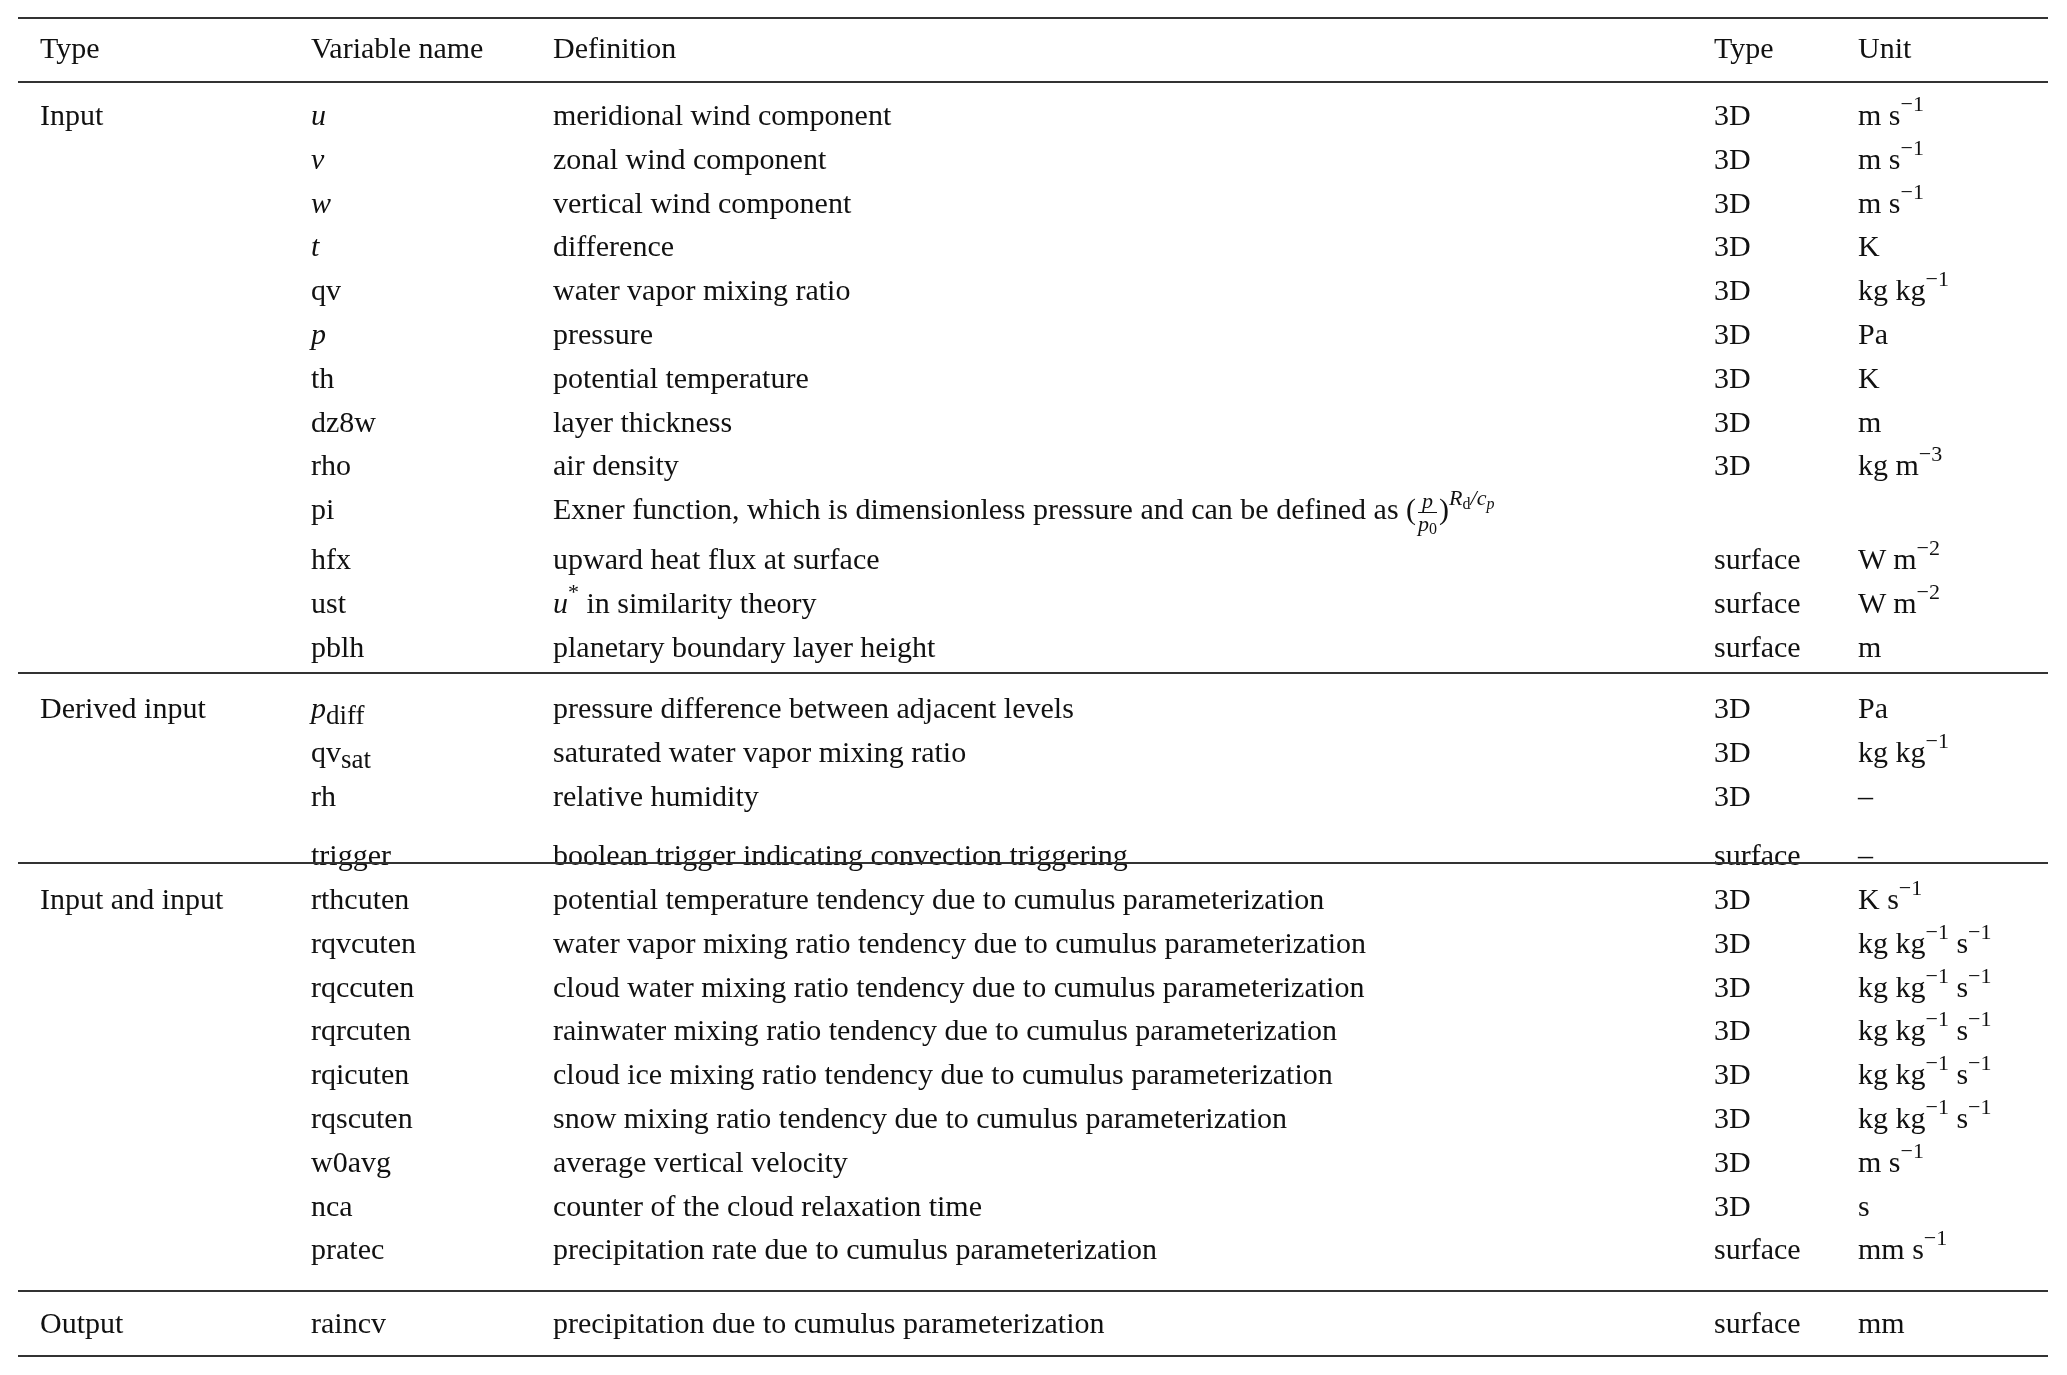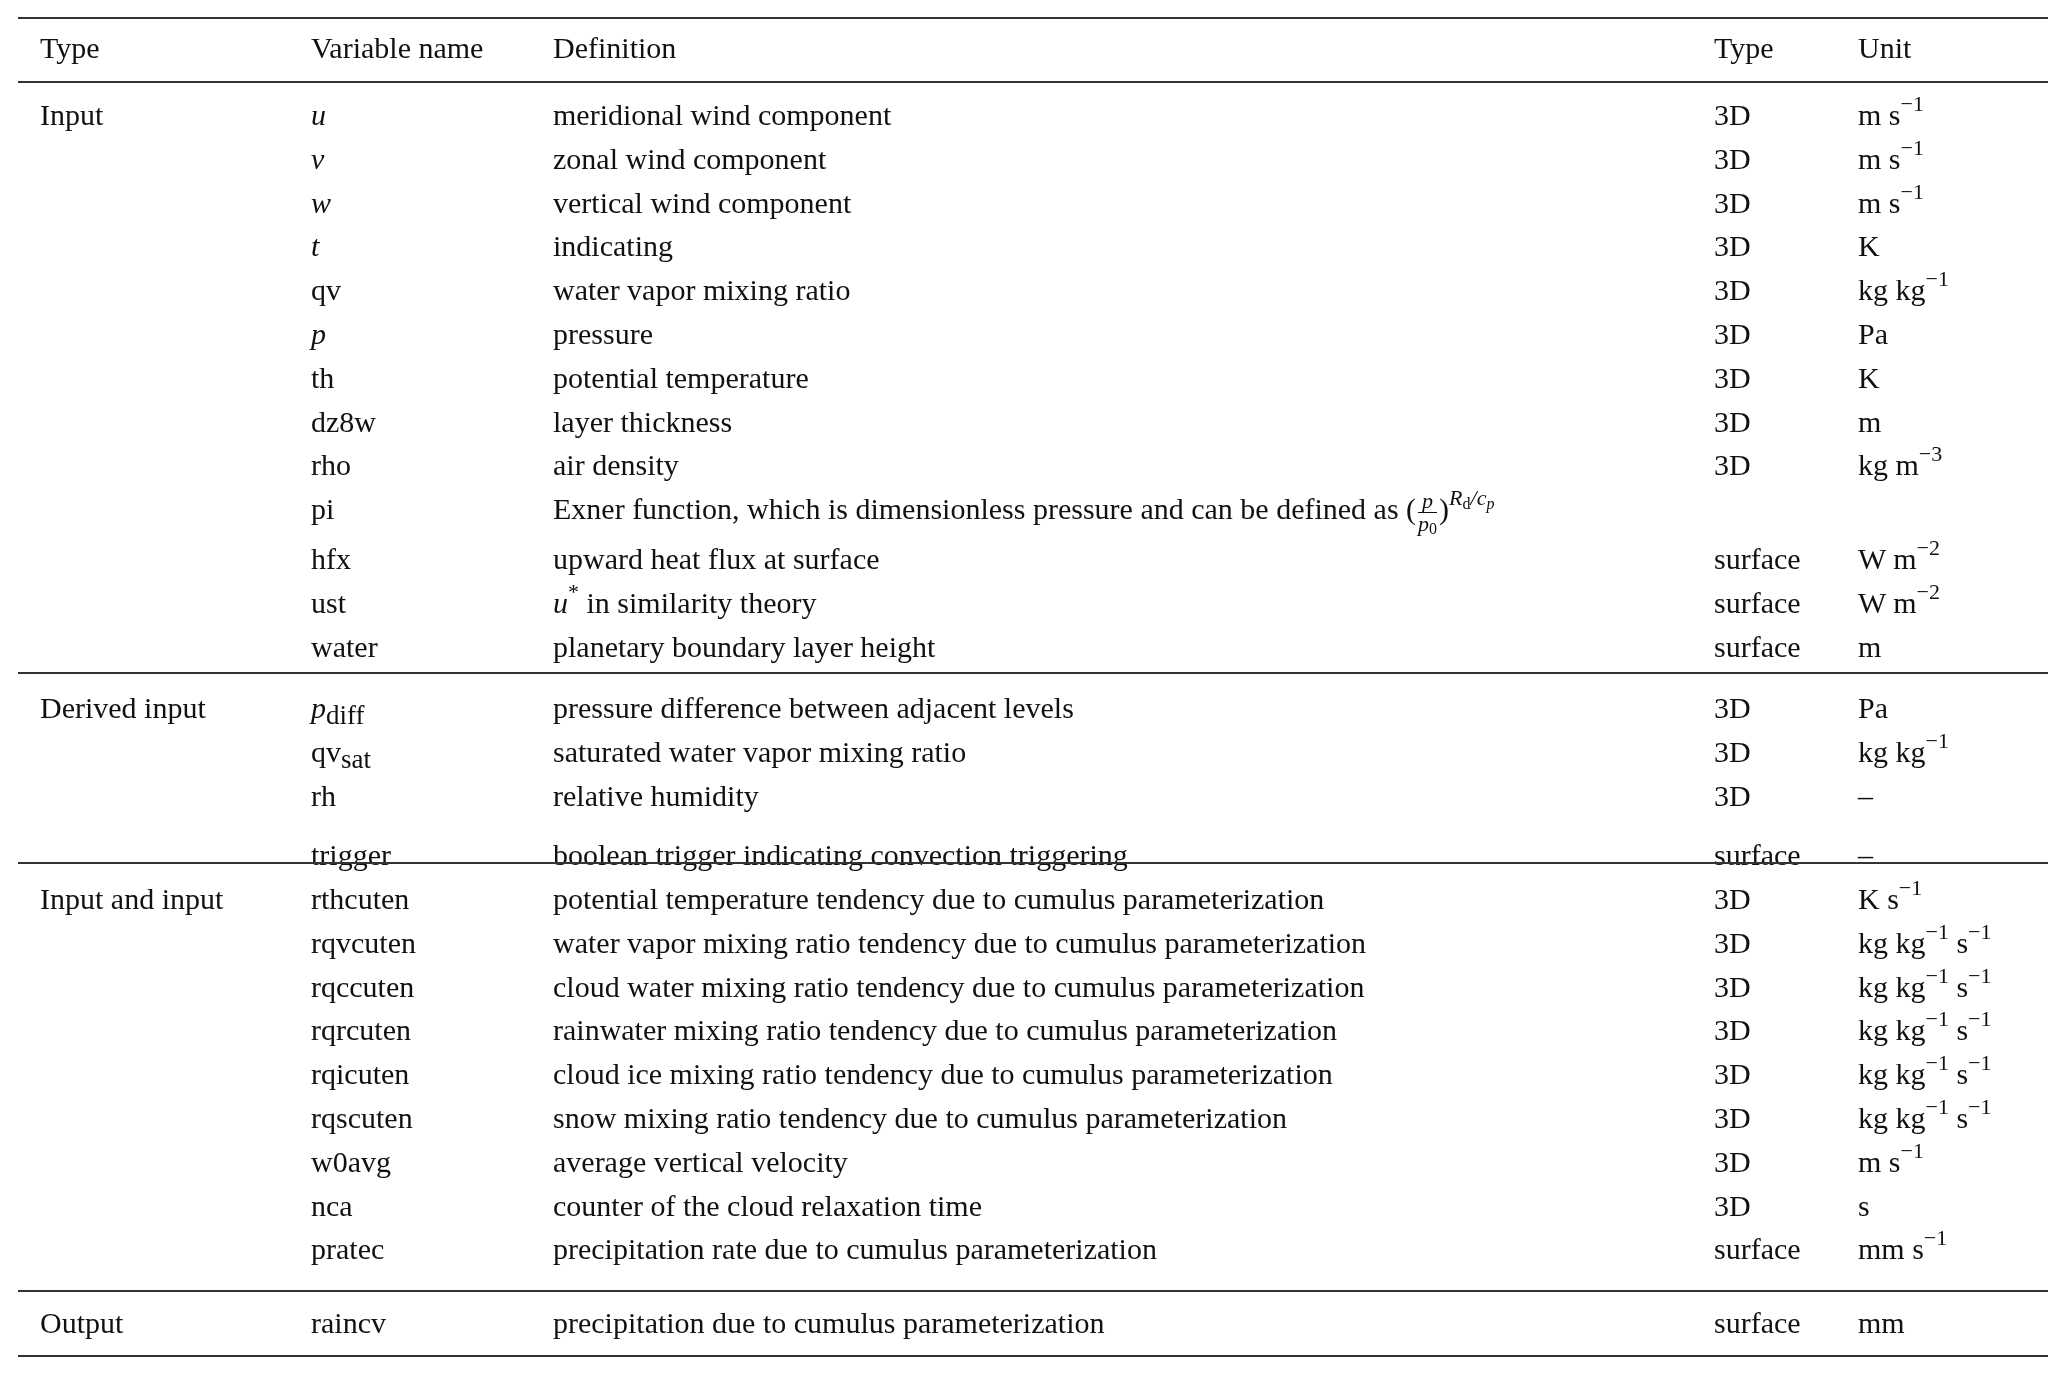--- a/index.html
+++ b/index.html
@@ -48,21 +48,21 @@
         <span class="cell c5">m s<sup>−1</sup></span>
       </div>
       <div class="row" style="top: 180.6px;">
         <span class="cell c2"><span class="it">w</span></span>
         <span class="cell c3"><span>vertical wind component</span></span>
         <span class="cell c4">3D</span>
         <span class="cell c5">m s<sup>−1</sup></span>
       </div>
       <div class="row" style="top: 224.4px;">
         <span class="cell c2"><span class="it">t</span></span>
-        <span class="cell c3"><span>indicating</span></span>
+        <span class="cell c3"><span>difference</span></span>
         <span class="cell c4">3D</span>
         <span class="cell c5">K</span>
       </div>
       <div class="row" style="top: 268.2px;">
         <span class="cell c2"><span>qv</span></span>
         <span class="cell c3"><span>water vapor mixing ratio</span></span>
         <span class="cell c4">3D</span>
         <span class="cell c5">kg kg<sup>−1</sup></span>
       </div>
       <div class="row" style="top: 312px;">
@@ -101,21 +101,21 @@
         <span class="cell c4">surface</span>
         <span class="cell c5">W m<sup>−2</sup></span>
       </div>
       <div class="row" style="top: 580.8px;">
         <span class="cell c2"><span>ust</span></span>
         <span class="cell c3"><span class="it">u</span><sup>*</sup><span> in similarity theory</span></span>
         <span class="cell c4">surface</span>
         <span class="cell c5">W m<sup>−2</sup></span>
       </div>
       <div class="row" style="top: 624.6px;">
-        <span class="cell c2"><span>water</span></span>
+        <span class="cell c2"><span>pblh</span></span>
         <span class="cell c3"><span>planetary boundary layer height</span></span>
         <span class="cell c4">surface</span>
         <span class="cell c5">m</span>
       </div>
       <div class="rule" style="top: 672px;"></div>
       <div class="row" style="top: 686px;">
         <span class="cell c1">Derived input</span>
         <span class="cell c2"><span class="it">p</span><sub>diff</sub></span>
         <span class="cell c3"><span>pressure difference between adjacent levels</span></span>
         <span class="cell c4">3D</span>

